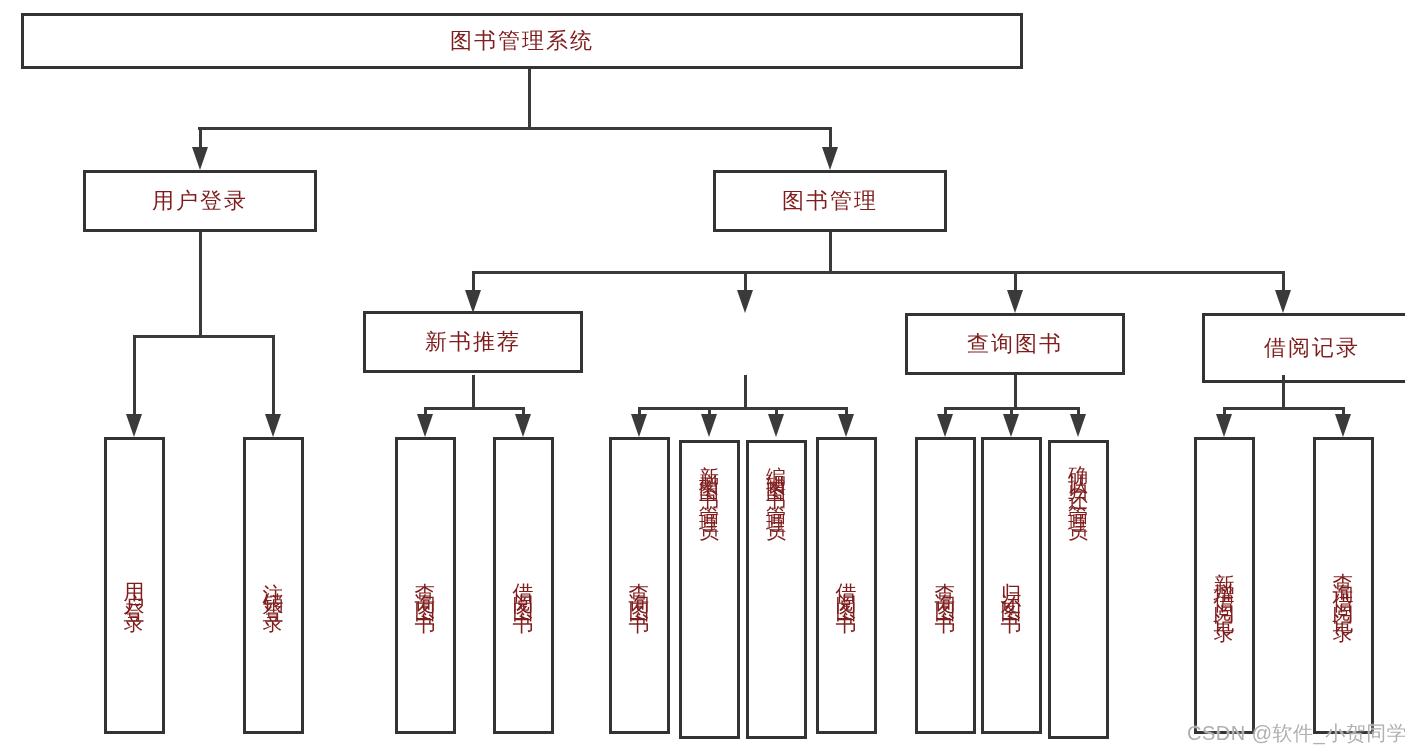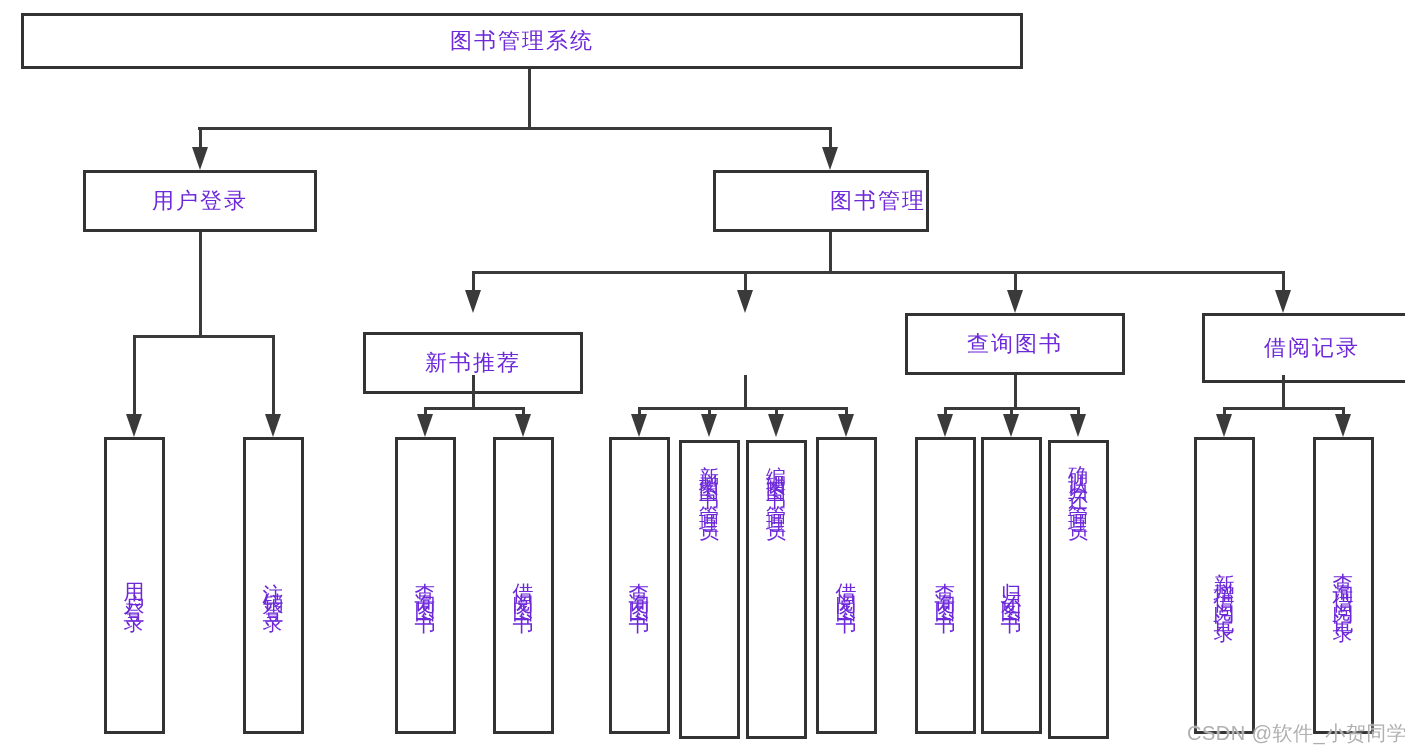--- a/index.html
+++ b/index.html
@@ -2,21 +2,21 @@
 <html><head>
 <meta charset="utf-8">
 <style>
   html,body{margin:0;padding:0;background:#fff;}
   .canvas{
     position:relative;width:1405px;height:747px;background:#ffffff;
     font-family:"Liberation Sans","DejaVu Sans",sans-serif;overflow:hidden;
   }
   .node{
     position:absolute;box-sizing:border-box;background:#fff;
-    border:3px solid #333333;color:#6d28d9;
+    border:3px solid #333333;color:#7f1d1d;
     display:flex;align-items:center;justify-content:center;
   }
   .node.h{font-size:22px;letter-spacing:2px;}
   .leaf{
     writing-mode:vertical-rl;text-orientation:mixed;
     font-size:21px;line-height:1;letter-spacing:10px;
   }
   .leaf.tight{
     font-size:20px;letter-spacing:8px;
     justify-content:flex-start;padding-top:7px;
@@ -39,25 +39,25 @@
 
 <div class="canvas">
 
   <div class="node h" style="left:21px;top:13px;width:1002px;height:56px;">
     <span>图书管理系统</span>
   </div>
 
   <div class="node h" style="left:83px;top:170px;width:234px;height:62px;">
     <span>用户登录</span>
   </div>
-  <div class="node h" style="left:713px;top:170px;width:216px;height:62px;justify-content:flex-end;">
+  <div class="node h" style="left:713px;top:170px;width:234px;height:62px;">
     <span>图书管理</span>
   </div>
 
-  <div class="node h" style="left:363px;top:332px;width:220px;height:62px;">
+  <div class="node h" style="left:363px;top:311px;width:220px;height:62px;">
     <span>新书推荐</span>
   </div>
   <div class="node h" style="left:905px;top:313px;width:220px;height:62px;">
     <span>查询图书</span>
   </div>
   <div class="node h" style="left:1202px;top:313px;width:220px;height:70px;">
     <span>借阅记录</span>
   </div>
 
   <div class="node leaf" style="left:104px;top:437px;width:61px;height:297px;">

